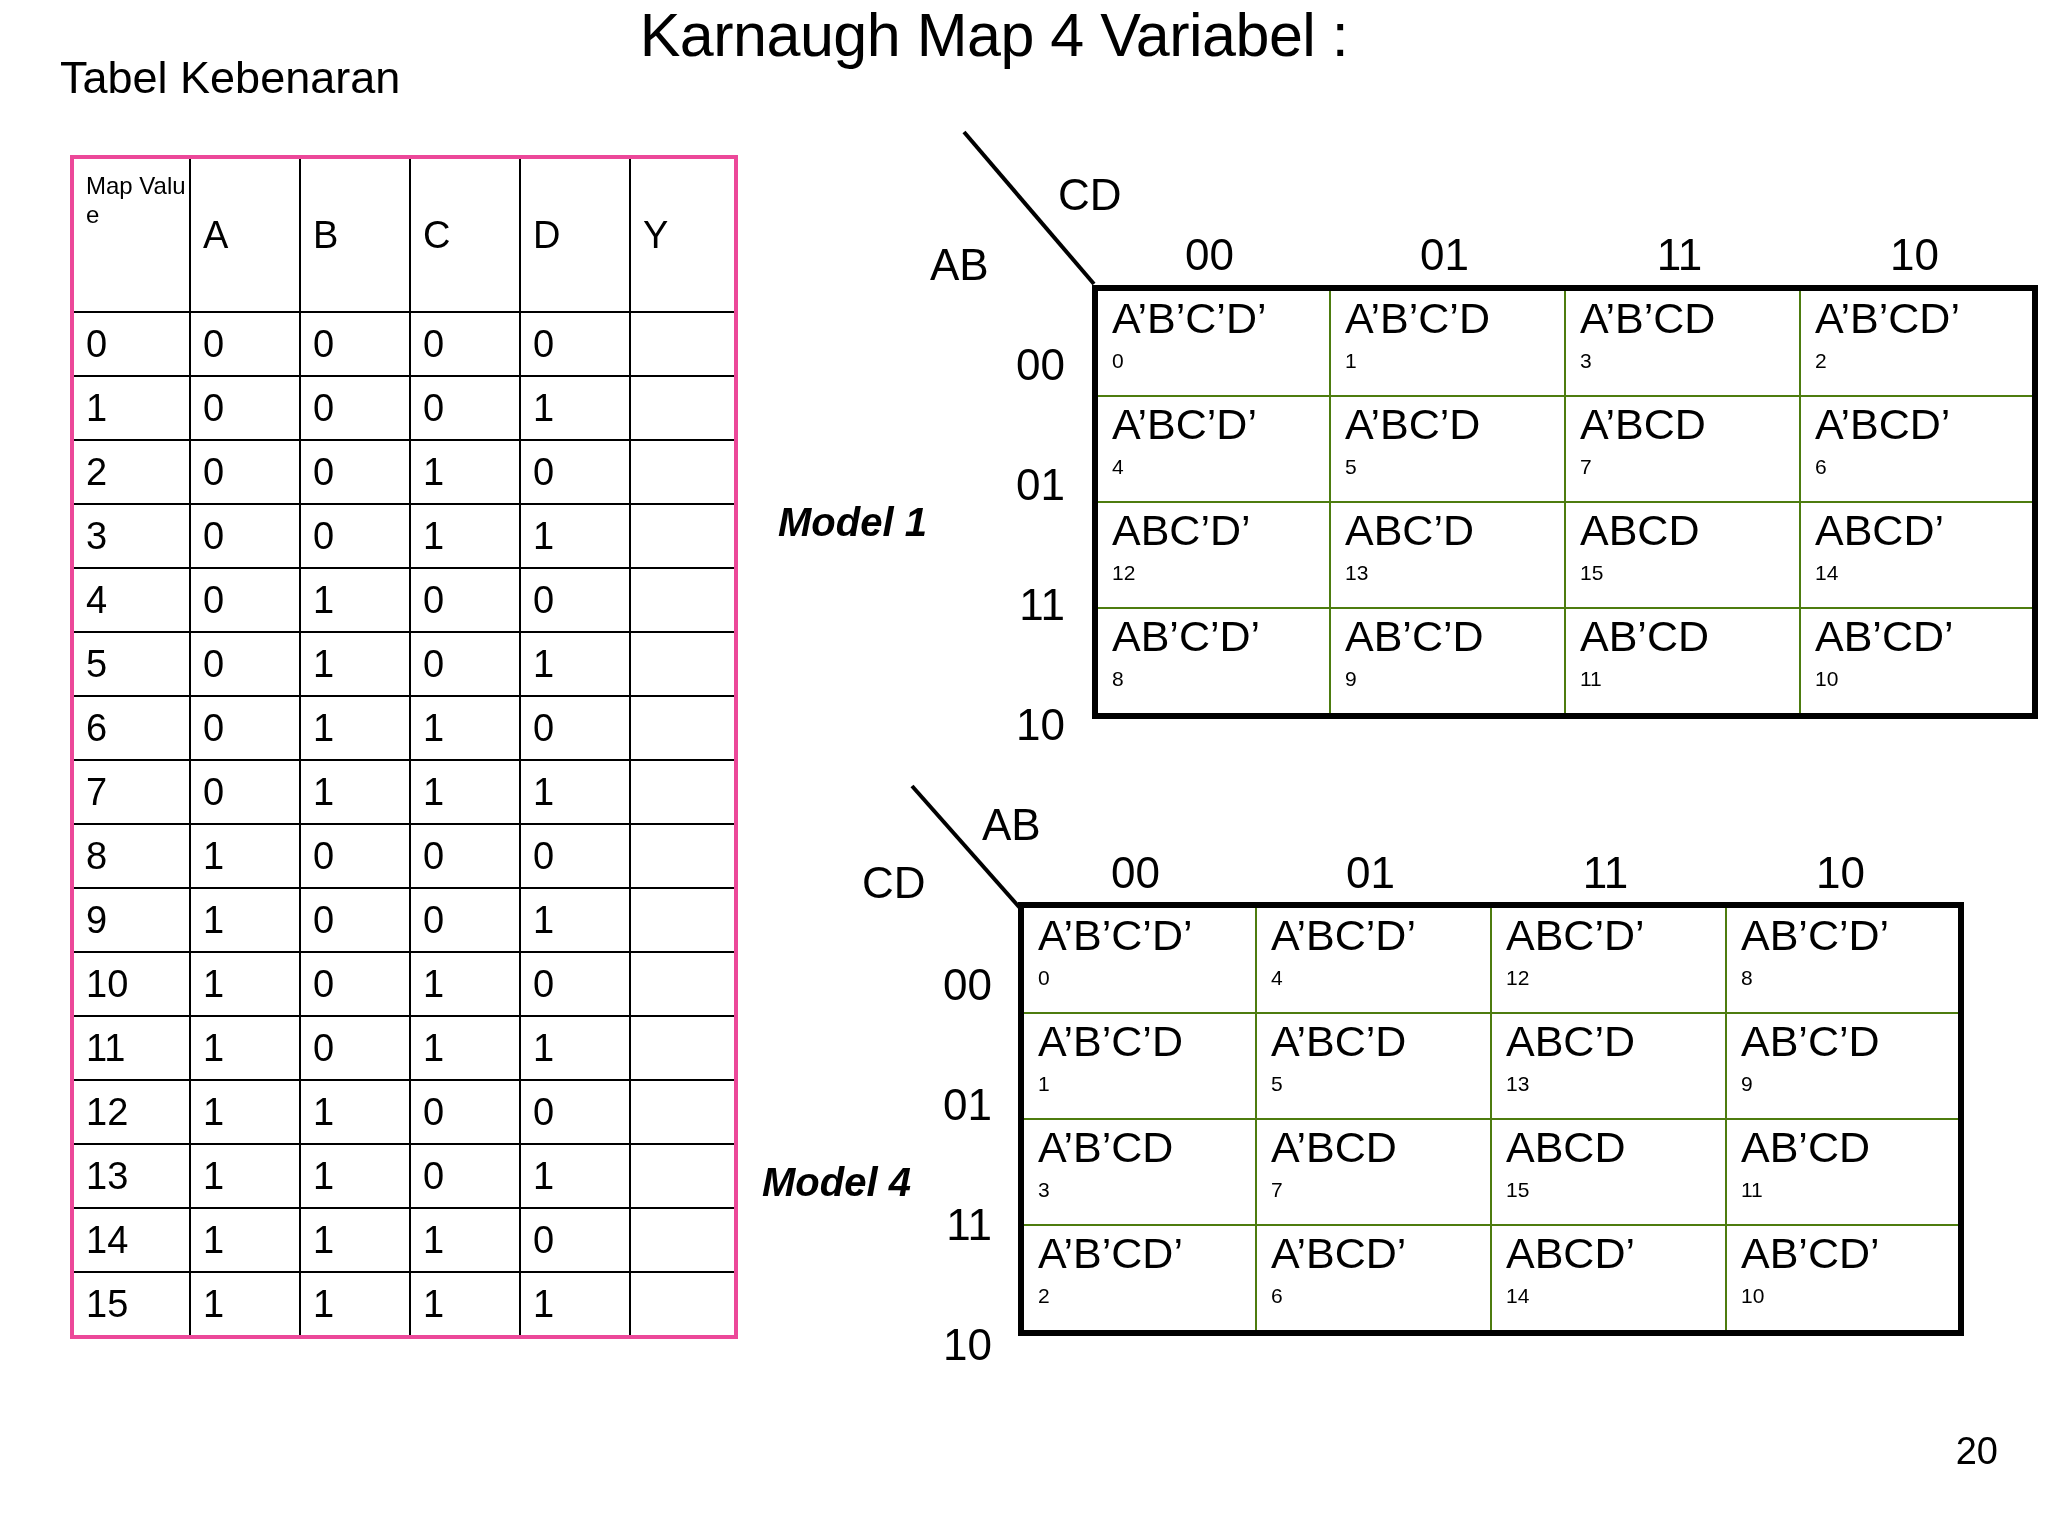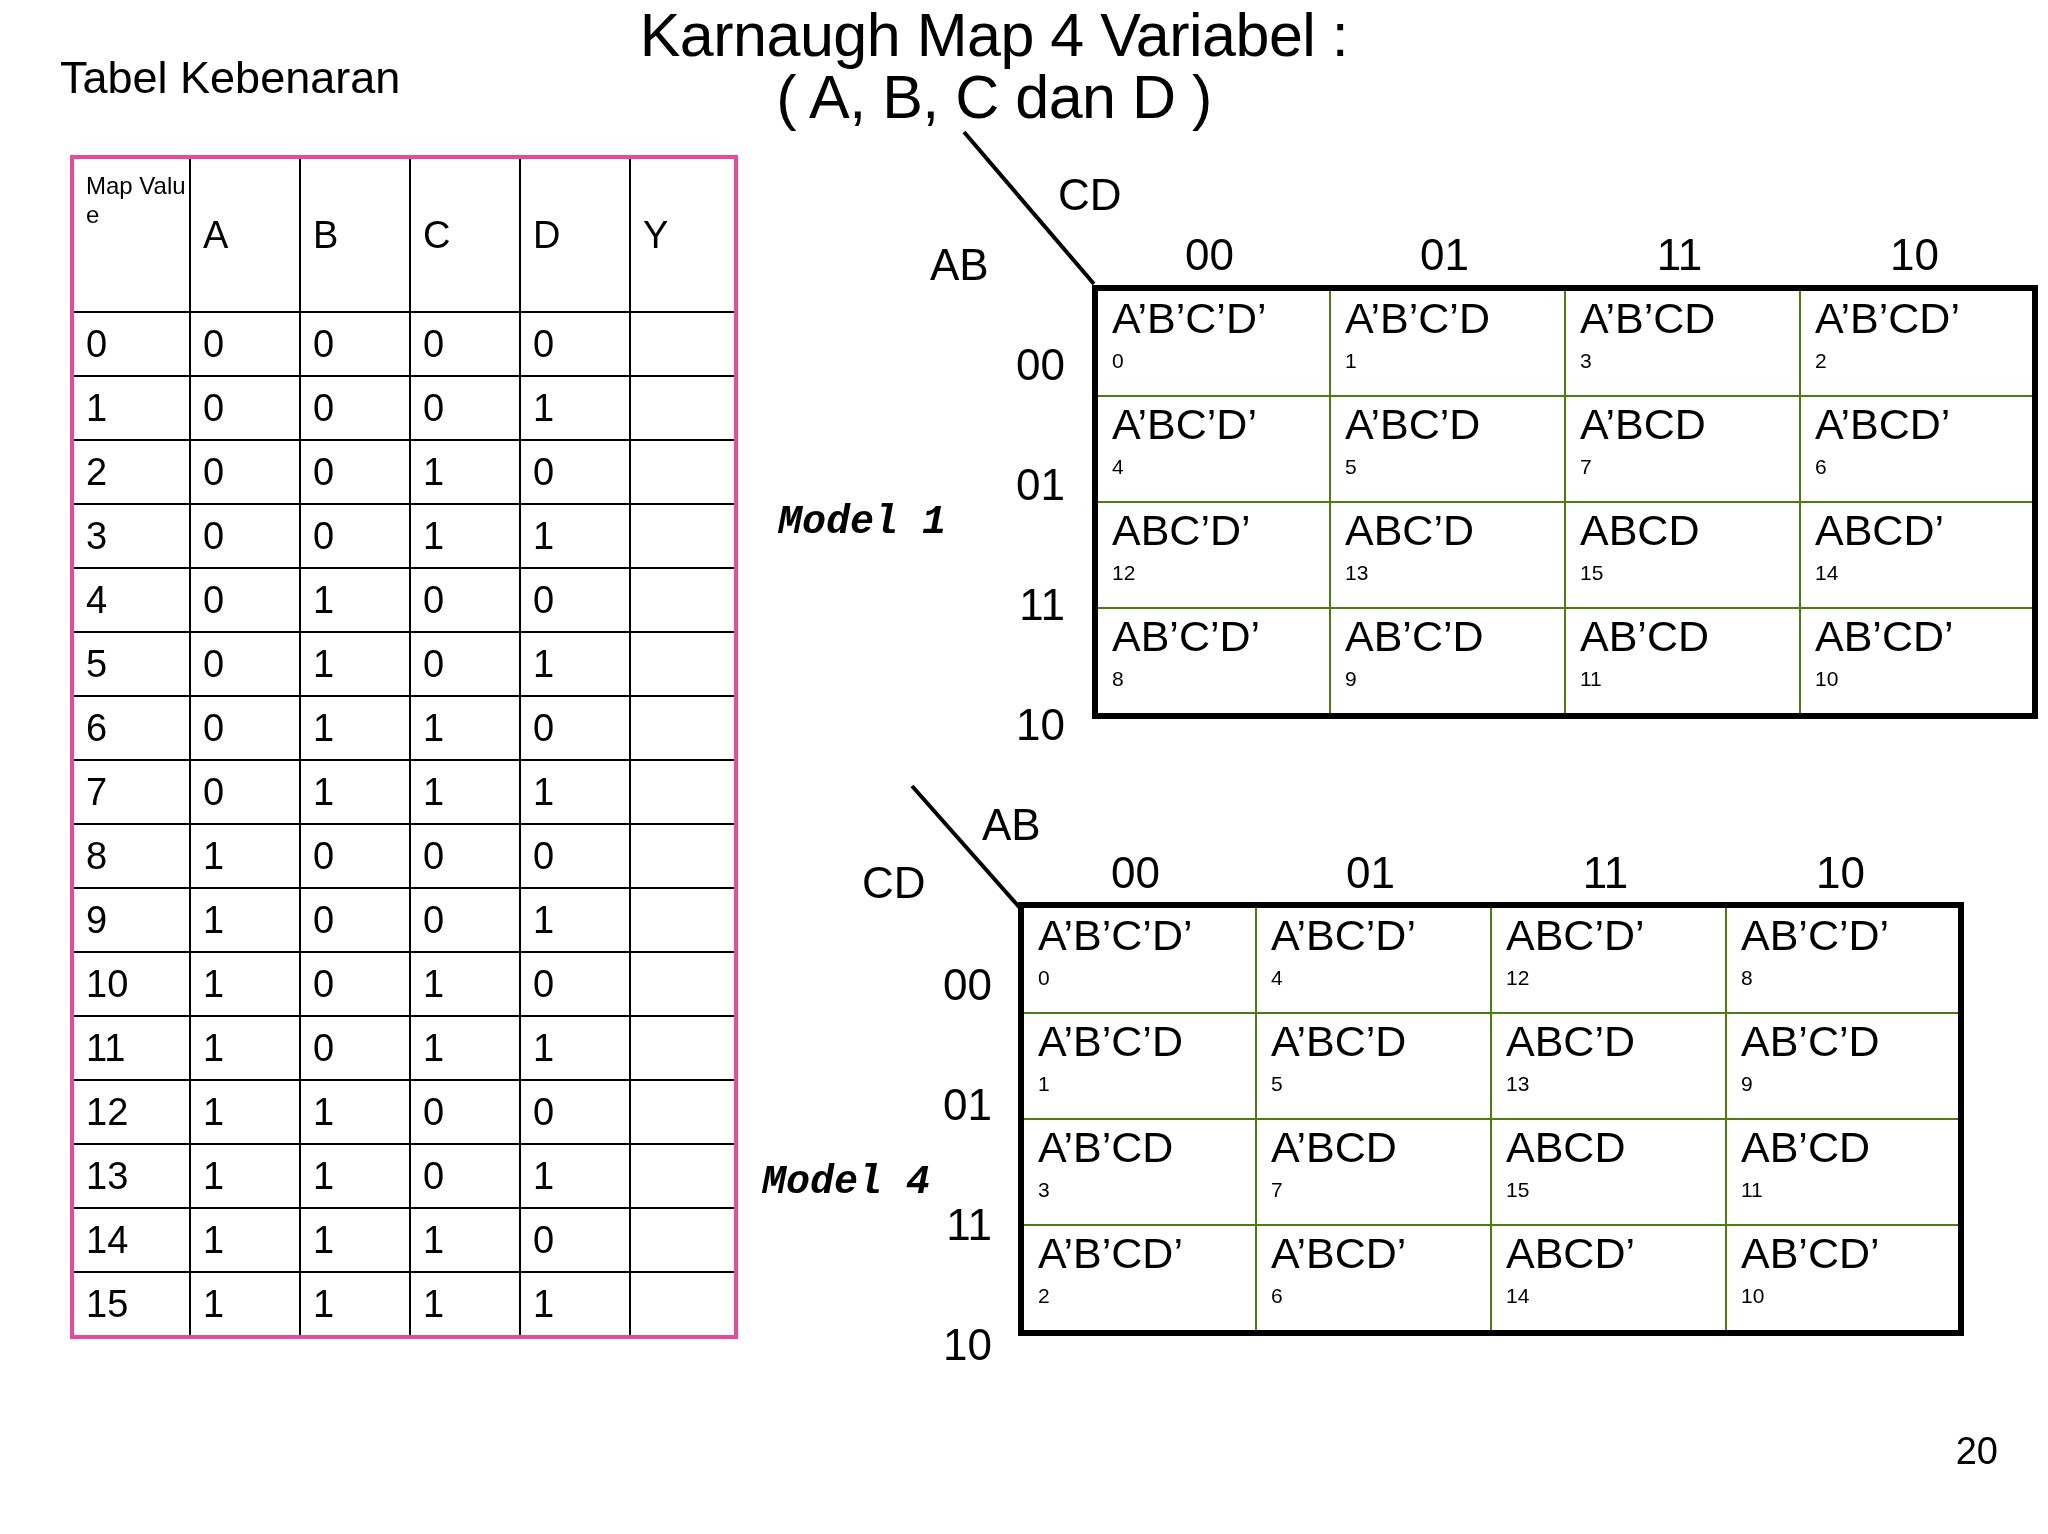--- a/index.html
+++ b/index.html
@@ -114,40 +114,38 @@
   .axis-label {
     position: absolute;
     font-size: 44px;
     text-align: right;
   }
   .model-label {
     position: absolute;
     font-size: 40px;
     font-style: italic;
     font-weight: 700;
-    font-family: Liberation Mono, monospace;
   }
   .diag-svg {
     position: absolute;
     overflow: visible;
   }
 
   #page-number {
     position: absolute;
     right: 50px;
     top: 1430px;
     font-size: 38px;
   }
 </style>
 </head>
 <body>
 
 <div id="slide-title">
   <span class="line1">Karnaugh Map 4 Variabel :</span>
-  <span class="line2">( A, B, C dan D )</span>
 </div>
 
 <div id="truth-title">Tabel Kebenaran</div>
 
 <div id="truth-table-wrap">
   <table class="truth">
     <colgroup>
       <col class="c-map">
         <col class="c-var">
         <col class="c-var">

